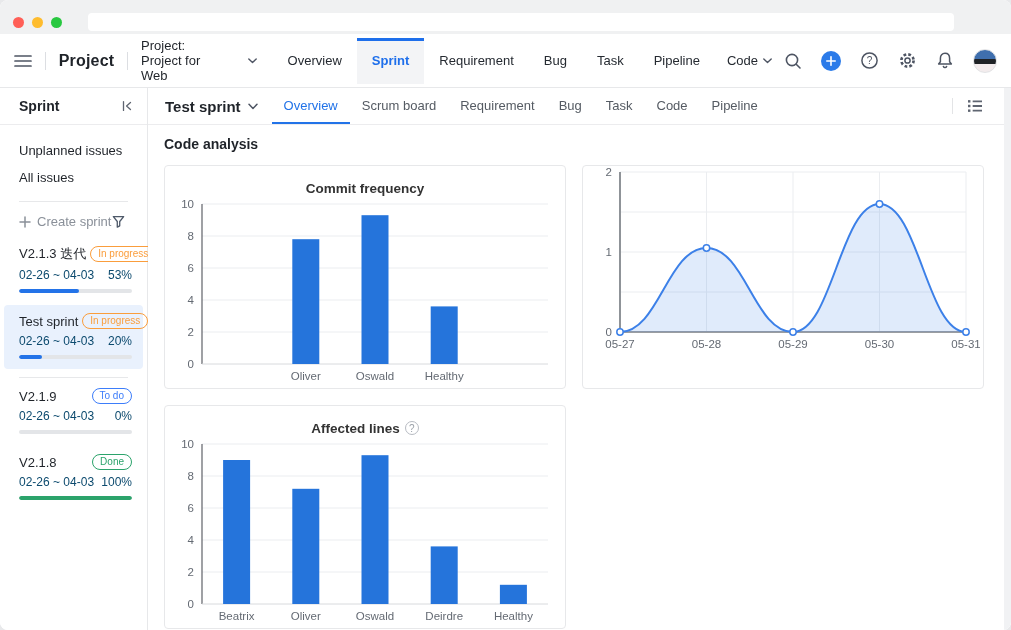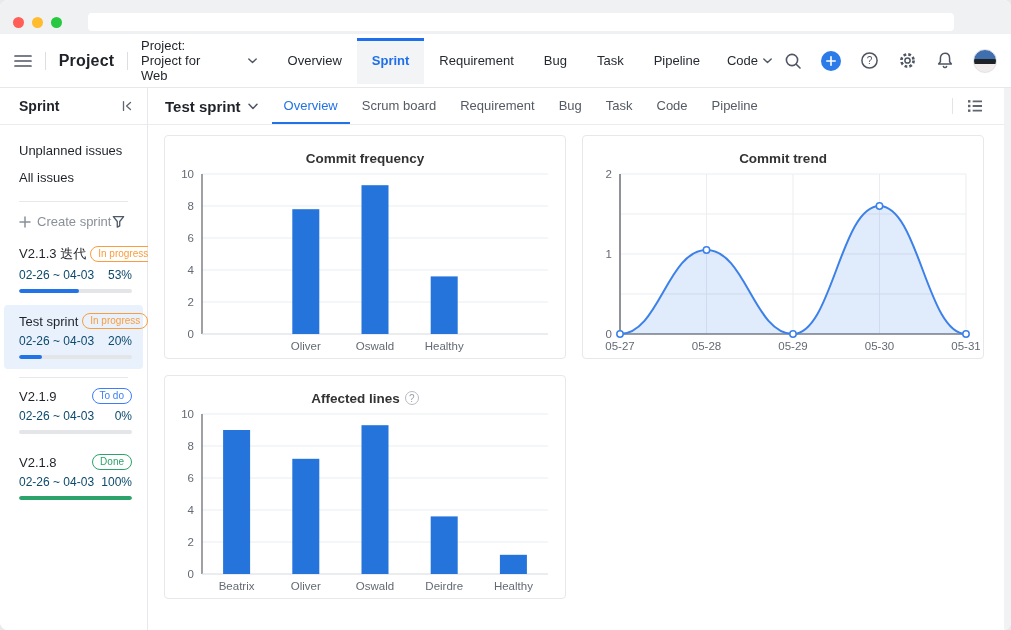--- a/index.html
+++ b/index.html
@@ -288,20 +288,21 @@
                   <line x1="6" y1="2.5" x2="16" y2="2.5"></line>
                   <line x1="6" y1="7.5" x2="16" y2="7.5"></line>
                   <line x1="6" y1="12.5" x2="16" y2="12.5"></line>
                 </g>
               </svg>
           </span>
         </div>
       </div>
 
       <div class="content">
+        <div class="section-title">Code analysis</div>
         <div class="cards">
           <div class="card">
             <div class="card-title">
               <span>Commit frequency</span>
             </div>
             <svg class="chart" width="394" height="188">
                 <text x="26" y="170" text-anchor="end" class="tick">0</text>
                 <line x1="34" x2="380" y1="134" y2="134" stroke="#ebedf0"></line>
                 <text x="26" y="138" text-anchor="end" class="tick">2</text>
                 <line x1="34" x2="380" y1="102" y2="102" stroke="#ebedf0"></line>
@@ -316,23 +317,20 @@
                 <line x1="34" x2="380" y1="166" y2="166" stroke="#d8dadd" stroke-width="1"></line>
                 <rect x="124.30000000000001" y="41.19999999999999" width="27" height="124.80000000000001" fill="#2574DB"></rect>
                 <text x="137.8" y="182" text-anchor="middle" class="tick">Oliver</text>
                 <rect x="193.5" y="17.19999999999999" width="27" height="148.8" fill="#2574DB"></rect>
                 <text x="207" y="182" text-anchor="middle" class="tick">Oswald</text>
                 <rect x="262.70000000000005" y="108.4" width="27" height="57.599999999999994" fill="#2574DB"></rect>
                 <text x="276.20000000000005" y="182" text-anchor="middle" class="tick">Healthy</text>
               </svg>
           </div>
           <div class="card">
-            <div class="card-title">
-              <span>Commit trend</span>
-            </div>
             <svg class="chart" width="394" height="188">
                 <line x1="120.5" x2="120.5" y1="6" y2="166" stroke="#ebedf0"></line>
                 <line x1="207" x2="207" y1="6" y2="166" stroke="#ebedf0"></line>
                 <line x1="293.5" x2="293.5" y1="6" y2="166" stroke="#ebedf0"></line>
                 <line x1="380" x2="380" y1="6" y2="166" stroke="#ebedf0"></line>
                 <line x1="34" x2="380" y1="126" y2="126" stroke="#ebedf0"></line>
                 <line x1="34" x2="380" y1="86" y2="86" stroke="#ebedf0"></line>
                 <line x1="34" x2="380" y1="46" y2="46" stroke="#ebedf0"></line>
                 <line x1="34" x2="380" y1="6" y2="6" stroke="#ebedf0"></line>
                 <text x="26" y="170" text-anchor="end" class="tick">0</text>

